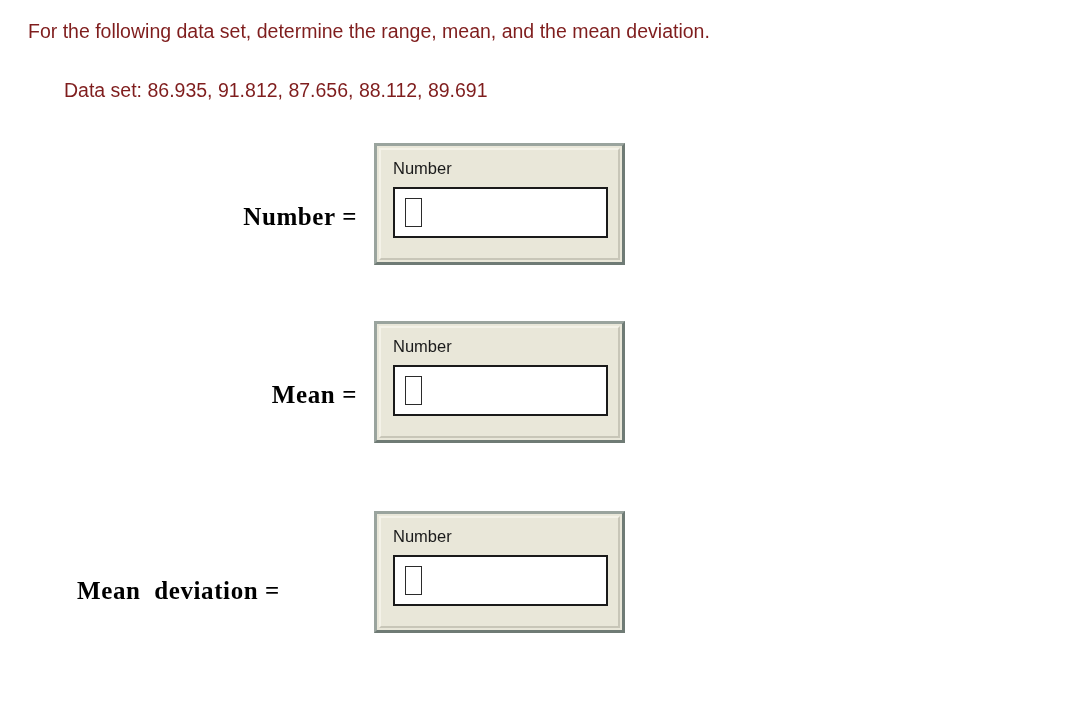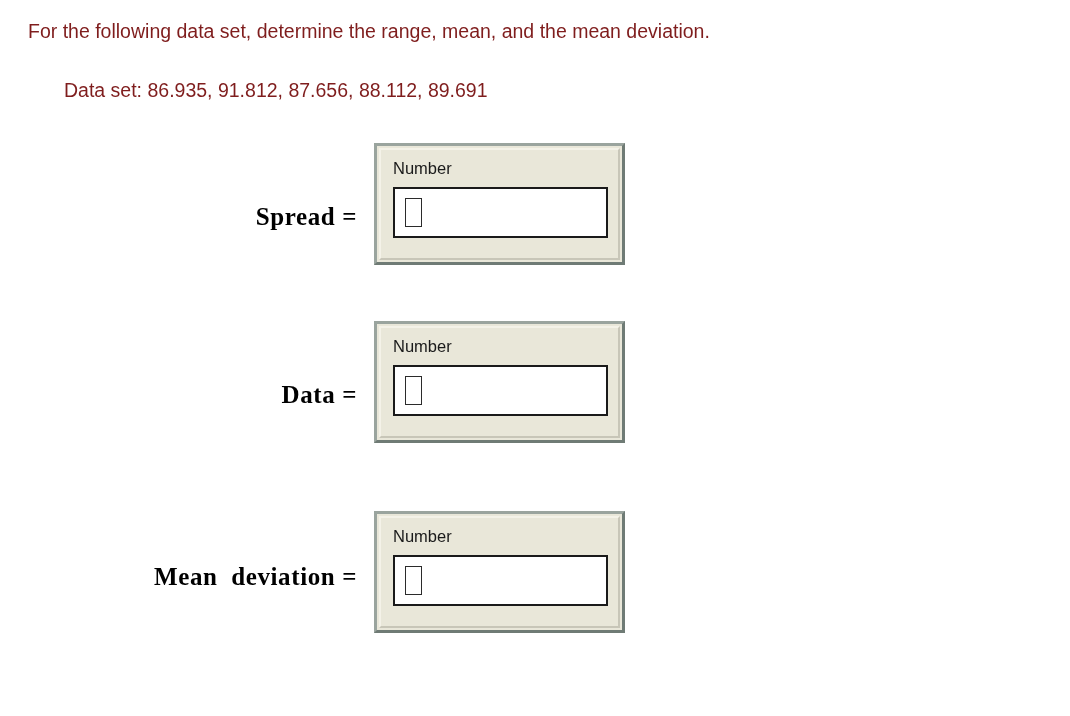--- a/index.html
+++ b/index.html
@@ -47,21 +47,21 @@
     text-align: right;
     font-family: "Liberation Serif", serif;
     font-weight: bold;
     font-size: 25px;
     letter-spacing: 0.6px;
     color: #000000;
     white-space: pre;
   }
   #row-spread .row-label         { top: 60px; }
   #row-mean .row-label           { top: 60px; }
-  #row-mean-deviation .row-label { top: 52px; }
+  #row-mean-deviation .row-label { top: 66px; text-align: center; }
 
   
   .number-widget {
     position: absolute;
     left: 374px;
     top: 0;
     width: 251px;
     height: 122px;
     box-sizing: border-box;
     background: #e9e7d9;
@@ -109,34 +109,34 @@
   }
 </style>
 </head>
 <body>
 
 <div class="question-line" id="prompt-line">For the following data set, determine the range, mean, and the mean deviation.</div>
 
 <div class="question-line" id="dataset-line">Data set: 86.935, 91.812, 87.656, 88.112, 89.691</div>
 
 <div class="answer-row" id="row-spread">
-  <div class="row-label">Spread =</div>
+  <div class="row-label">Number =</div>
 
   <div class="number-widget">
     <div class="number-widget-inner">
       <div class="number-caption">Number</div>
       <div class="number-input">
         <span class="caret-box"></span>
       </div>
     </div>
   </div>
 </div>
 
 <div class="answer-row" id="row-mean">
-  <div class="row-label">Data =</div>
+  <div class="row-label">Mean =</div>
 
   <div class="number-widget">
     <div class="number-widget-inner">
       <div class="number-caption">Number</div>
       <div class="number-input">
         <span class="caret-box"></span>
       </div>
     </div>
   </div>
 </div>

